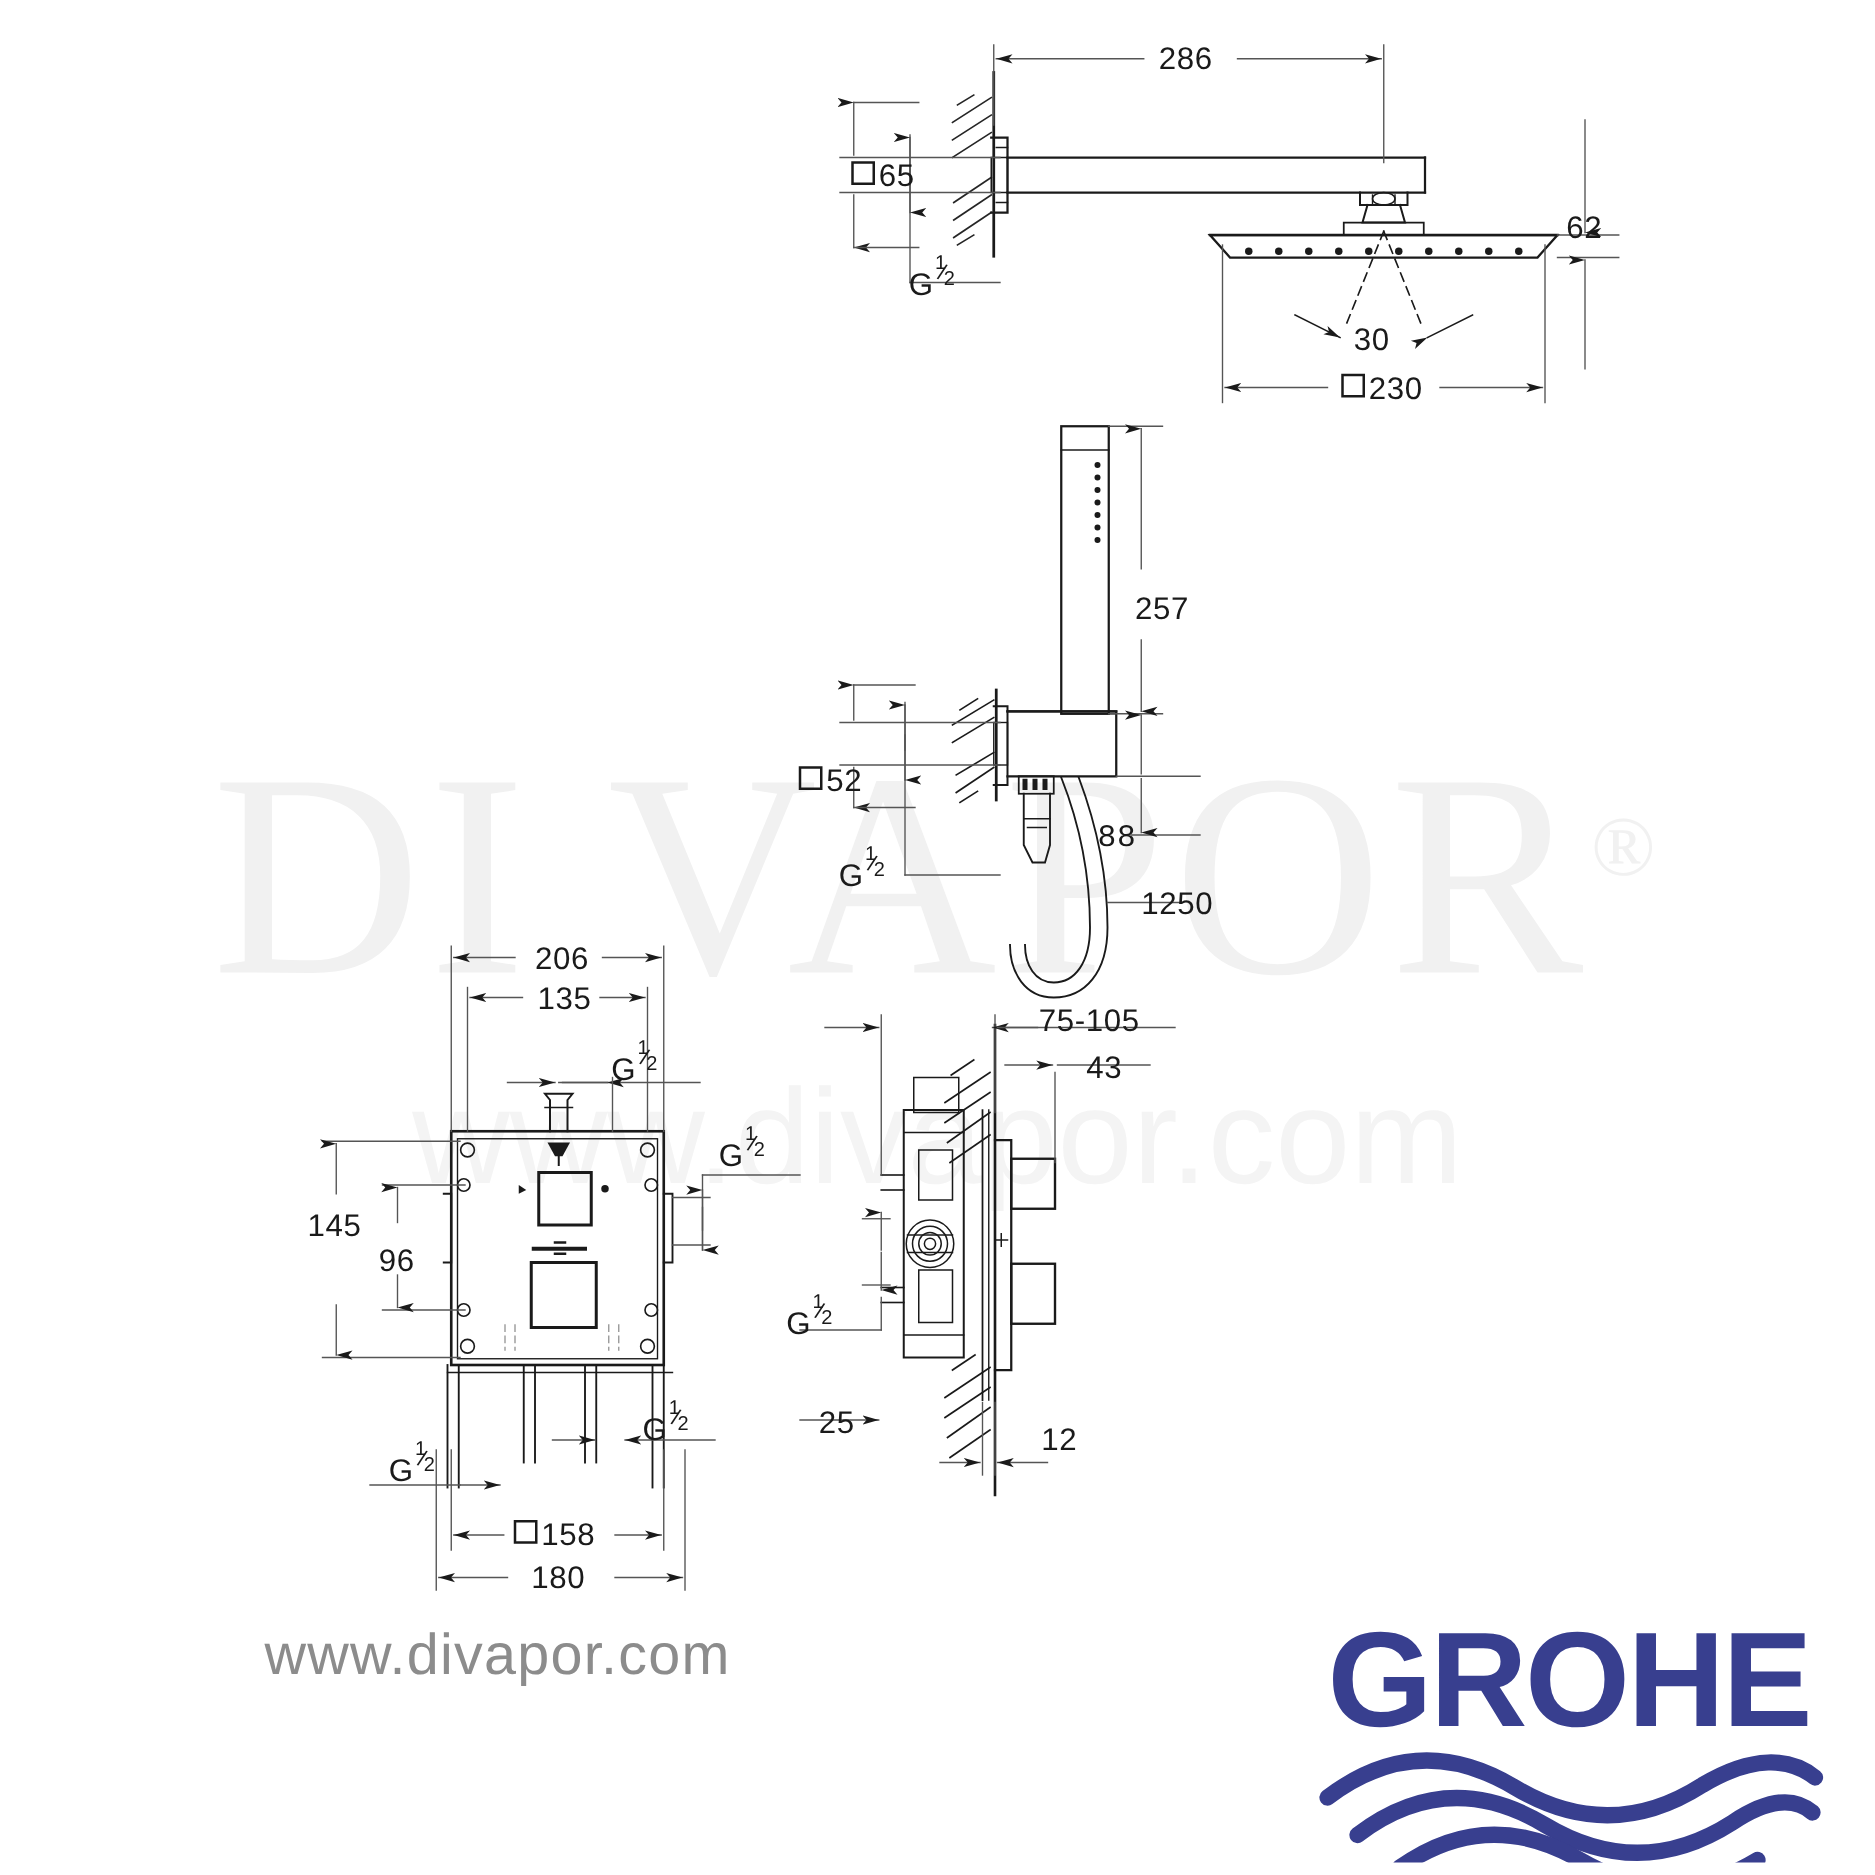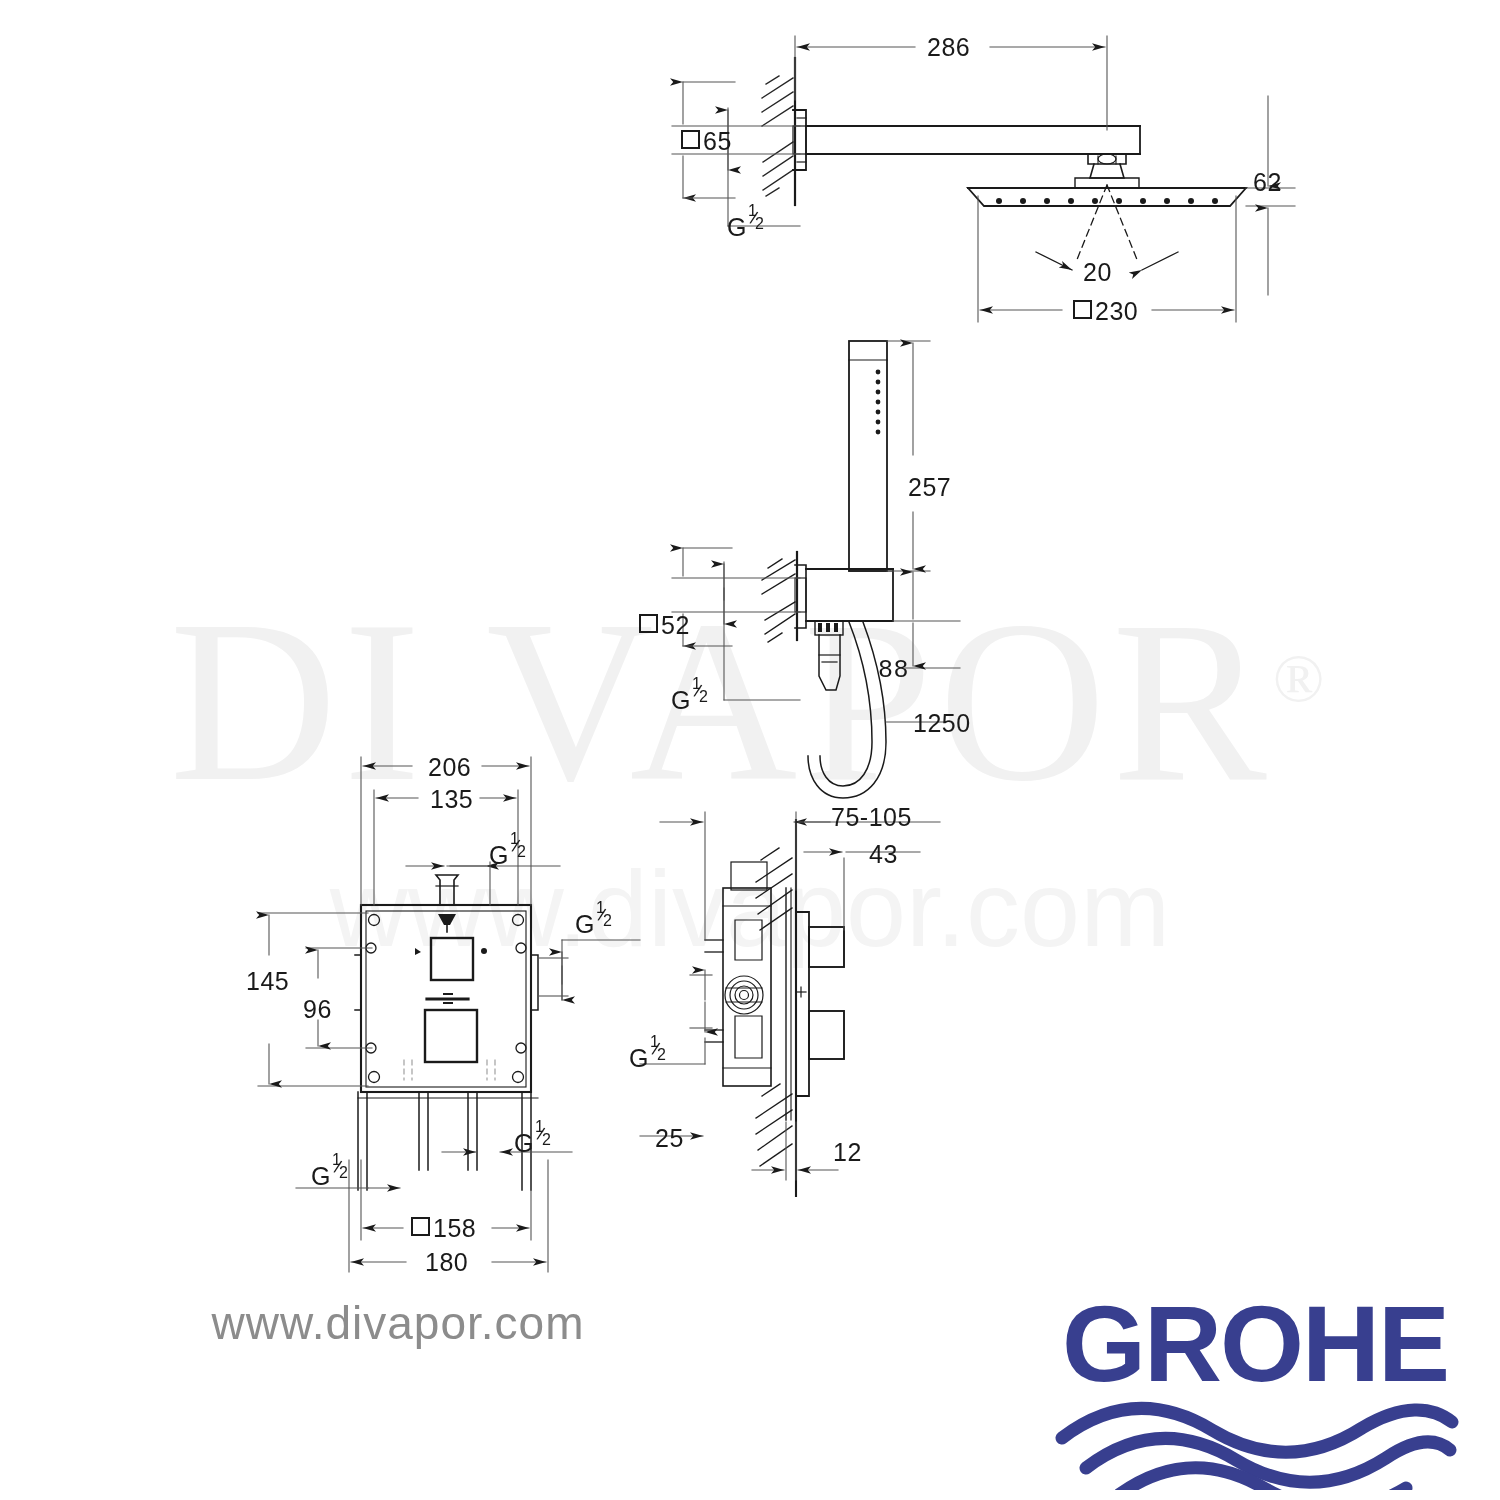--- a/index.html
+++ b/index.html
@@ -594,21 +594,21 @@
   <div>
 
     <div class="dim" style="left:927px; top:33px;">286</div>
 
     <div class="dim" style="left:657px; top:127px;padding-left:24px;"><span class="sq"></span><span>65</span></div>
 
     <div class="dim" style="left:727px; top:211px;"><span>G</span><span class="frac"><span class="n">1</span><span class="s">/</span><span class="d">2</span></span></div>
 
     <div class="dim" style="left:1253px; top:144px;margin-top:24px;">62</div>
 
-    <div class="dim" style="left:1083px; top:258px;">20</div>
+    <div class="dim" style="left:1083px; top:258px;">30</div>
 
     <div class="dim" style="left:1073px; top:297px;"><span class="sq"></span><span>230</span></div>
 
     <div class="dim" style="left:908px; top:473px;">257</div>
 
     <div class="dim" style="left:639px; top:583px;margin-top:28px;"><span class="sq"></span><span>52</span></div>
 
     <div class="dim" style="left:671px; top:684px;"><span>G</span><span class="frac"><span class="n">1</span><span class="s">/</span><span class="d">2</span></span></div>
 
     <div class="dim" style="left:878px; top:656px;font-family:Liberation Mono, monospace;">88</div>

